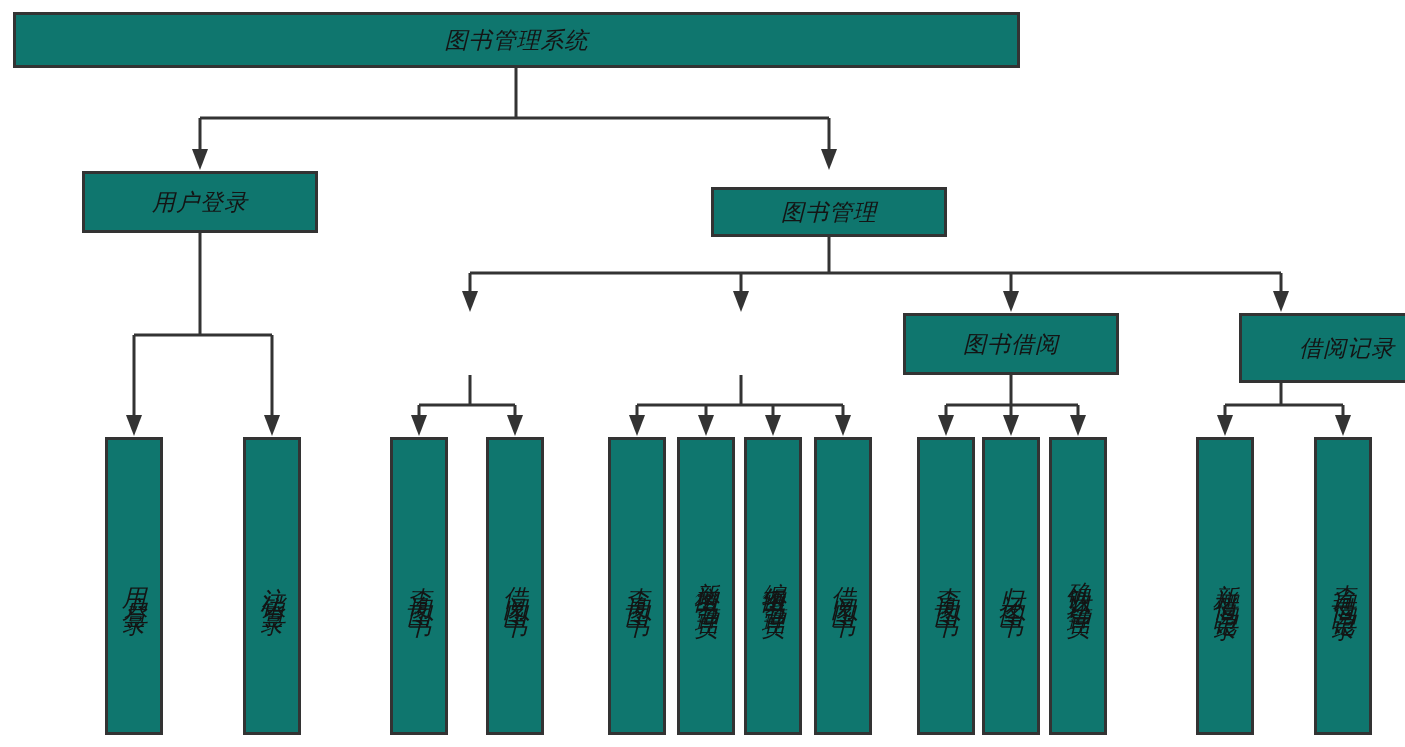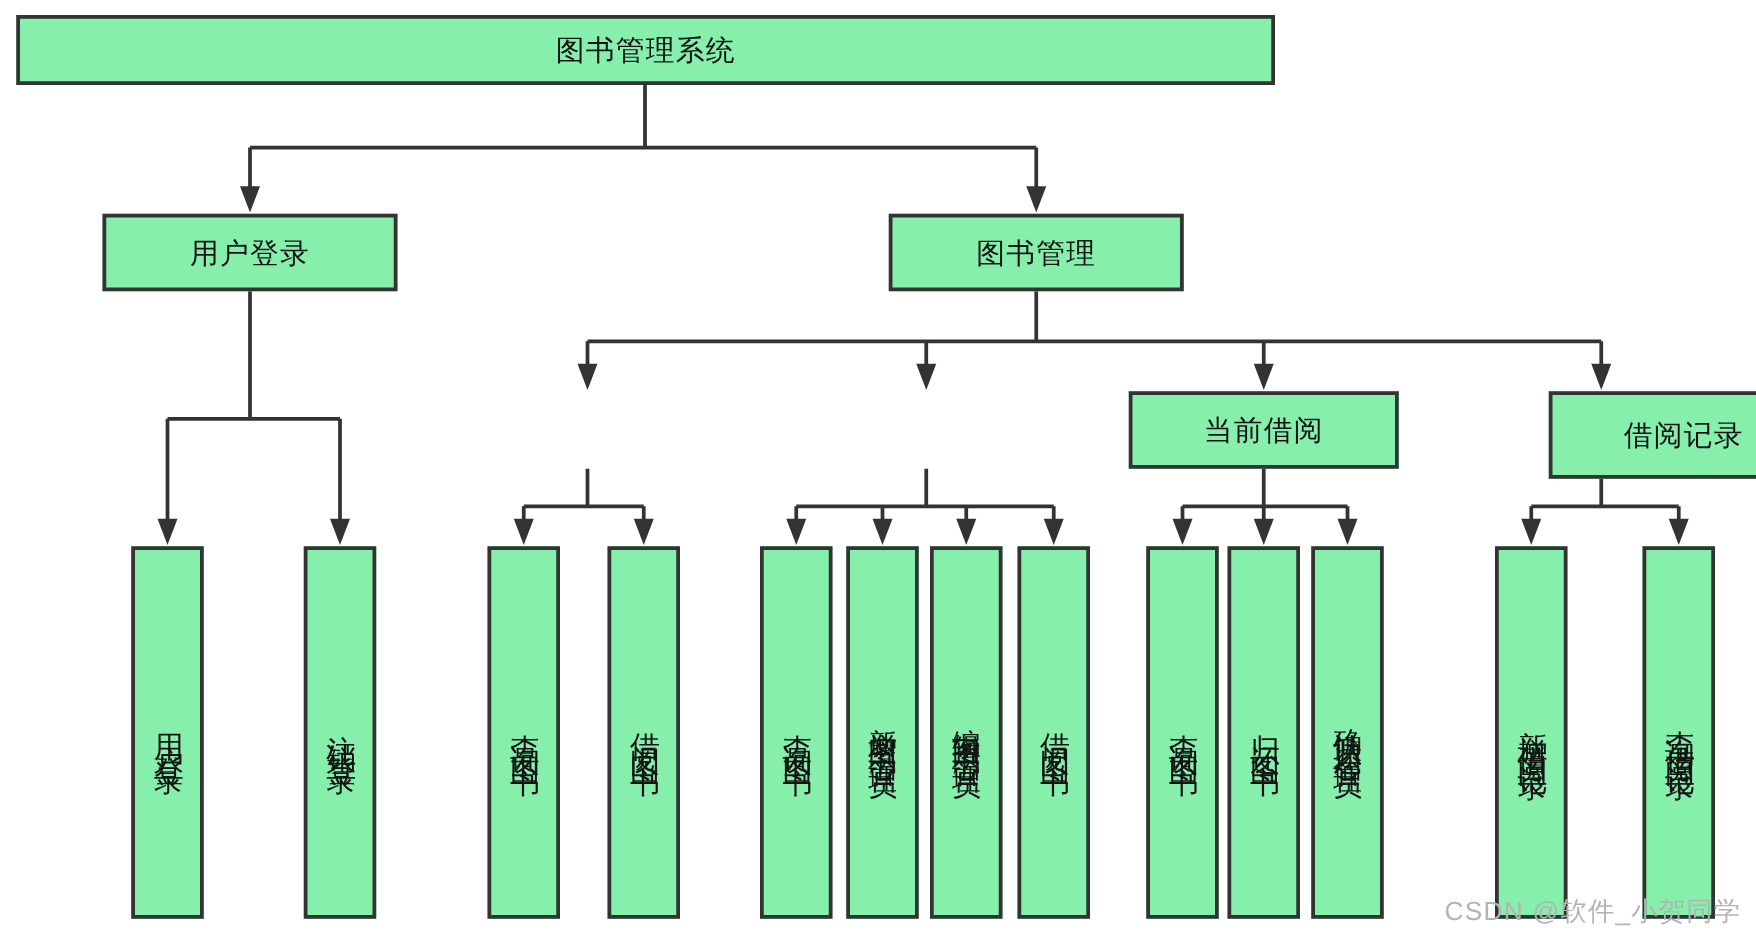--- a/index.html
+++ b/index.html
@@ -1,22 +1,22 @@
 <!DOCTYPE html>
 <html><head>
 <meta charset="utf-8">
 <style>
   html,body{margin:0;padding:0;background:#ffffff;}
   body{font-family:"Liberation Sans","DejaVu Sans",sans-serif;}
   .canvas{position:relative;width:1405px;height:747px;background:#ffffff;overflow:hidden;}
   .wires{position:absolute;left:0;top:0;width:1405px;height:747px;}
   .box{
-    position:absolute;box-sizing:border-box;background:#86efac;
+    position:absolute;box-sizing:border-box;background:#0f766e;
     border:3px solid #333333;color:#141414;
-    display:flex;align-items:center;justify-content:center;
+    display:flex;align-items:center;justify-content:center;font-style:italic;
   }
   .hbox{font-size:23px;letter-spacing:1px;}
   .vbox{width:58px;top:437px;height:298px;}
   .vlabel{
     writing-mode:vertical-rl;text-orientation:mixed;
     font-size:24px;letter-spacing:9px;line-height:1;color:#141414;
   }
   .vlabel.mid{letter-spacing:7px;}
   .vlabel.long{letter-spacing:5px;font-size:23px;}
   .watermark{
@@ -65,23 +65,23 @@
       <polygon points="1003,415 1019,415 1011,436"></polygon>
       <polygon points="1070,415 1086,415 1078,436"></polygon>
       <polygon points="1217,415 1233,415 1225,436"></polygon>
       <polygon points="1335,415 1351,415 1343,436"></polygon>
     </g>
   </svg>
 
   <div class="box hbox" style="left:13px;top:12px;width:1007px;height:56px">图书管理系统</div>
 
   <div class="box hbox" style="left:82px;top:171px;width:236px;height:62px">用户登录</div>
-  <div class="box hbox" style="left:711px;top:171px;width:236px;height:62px">图书管理</div>
+  <div class="box hbox" style="left:711px;top:187px;width:236px;height:50px">图书管理</div>
 
-  <div class="box hbox" style="left:903px;top:313px;width:216px;height:62px">当前借阅</div>
+  <div class="box hbox" style="left:903px;top:313px;width:216px;height:62px">图书借阅</div>
   <div class="box hbox" style="left:1239px;top:313px;width:216px;height:70px">借阅记录</div>
 
   <div class="box vbox" style="left:105px">
     <span class="vlabel">用户登录</span>
   </div>
   <div class="box vbox" style="left:243px">
     <span class="vlabel">注销登录</span>
   </div>
 
   <div class="box vbox" style="left:390px">
@@ -114,14 +114,13 @@
     <span class="vlabel long">确认归还（管理员）</span>
   </div>
 
   <div class="box vbox" style="left:1196px">
     <span class="vlabel mid">新增借阅记录</span>
   </div>
   <div class="box vbox" style="left:1314px">
     <span class="vlabel mid">查询借阅记录</span>
   </div>
 
-  <div class="watermark">CSDN @软件_小贺同学</div>
 </div>
 
 </body></html>

